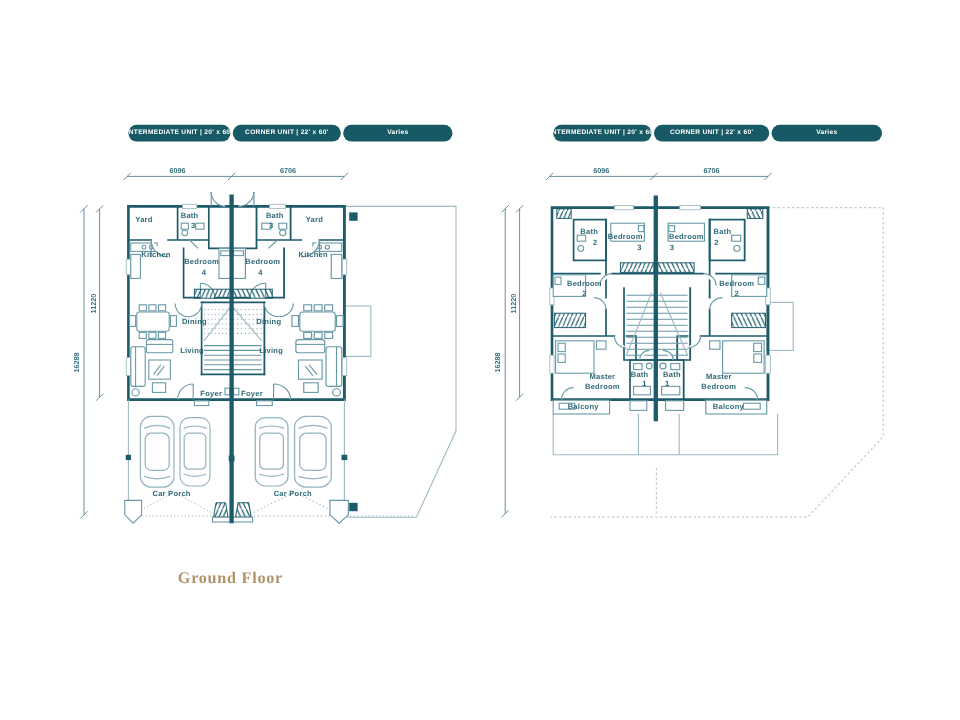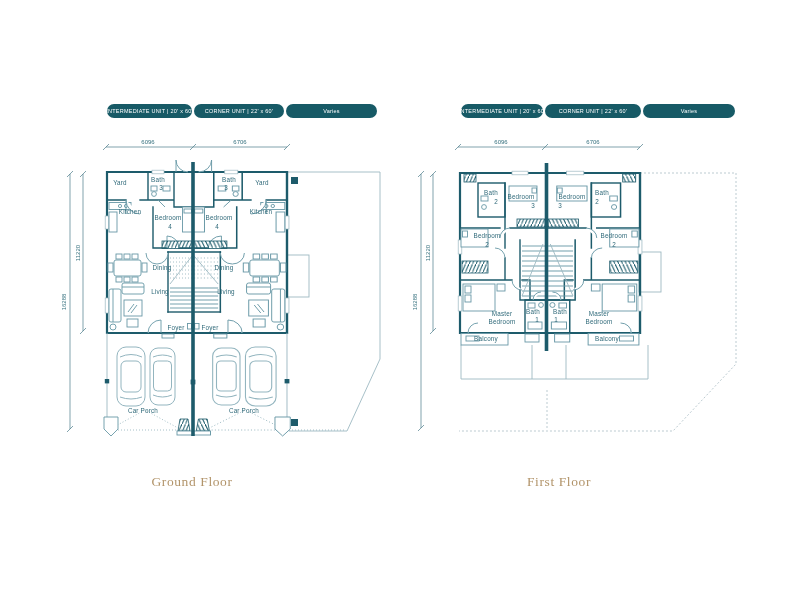--- a/index.html
+++ b/index.html
@@ -1,17 +1,17 @@
 <!DOCTYPE html>
 <html><head>
 <meta charset="utf-8">
 <style>
   html,body{margin:0;padding:0;background:#fff;}
   body{width:800px;height:600px;position:relative;font-family:"Liberation Sans",sans-serif;overflow:hidden;}
-  .canvas{position:absolute;inset:0;background:#fff;}
+  .canvas{position:absolute;inset:0;background:#fff;font-weight:bold;}
   .badge-row{position:absolute;top:104px;display:flex;gap:2px;}
   .pill{background:#175a66;color:#ffffff;border-radius:7px;height:14px;display:flex;align-items:center;justify-content:center;
         font-size:5.5px;letter-spacing:.25px;white-space:nowrap;}
   .caption{position:absolute;top:474px;width:200px;text-align:center;color:#b2946a;
            font-family:"Liberation Serif",serif;font-size:13.5px;letter-spacing:.6px;}
   svg{position:absolute;overflow:visible;}
   svg text{text-anchor:middle;font-family:"Liberation Sans",sans-serif;}
   .wall{stroke:#1d5b6b;stroke-width:2.2;fill:none;stroke-linecap:square;}
   .wallthin{stroke:#1d5b6b;stroke-width:1.4;fill:none;stroke-linecap:square;}
   .center-line{stroke:#1d5b6b;stroke-width:3.6;fill:none;}
@@ -280,15 +280,14 @@
       <text class="room" x="533" y="314">Bath</text>
       <text class="room" x="560" y="314">Bath</text>
       <text class="room" x="537" y="322">1</text>
       <text class="room" x="556" y="322">1</text>
       <text class="room" x="486" y="341">Balcony</text>
       <text class="room" x="607" y="341">Balcony</text>
     </g>
   </svg>
 
   <div class="caption" style="left:92px">Ground Floor</div>
-  <div class="caption" style="left:459px">First Floor</div>
 
 </div>
 
 </body></html>

